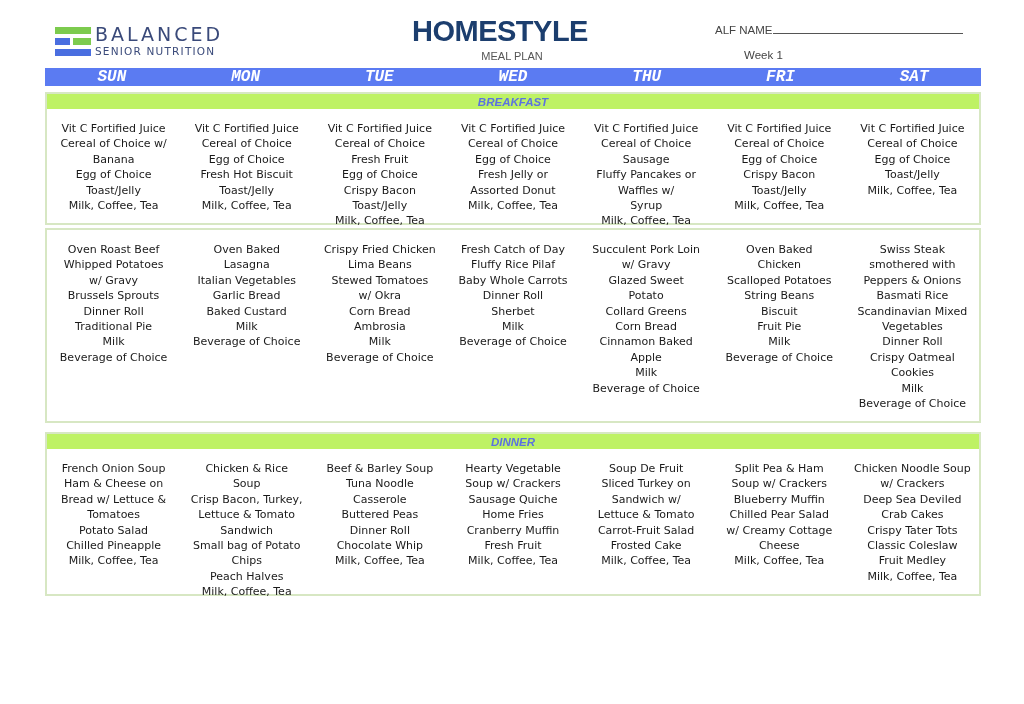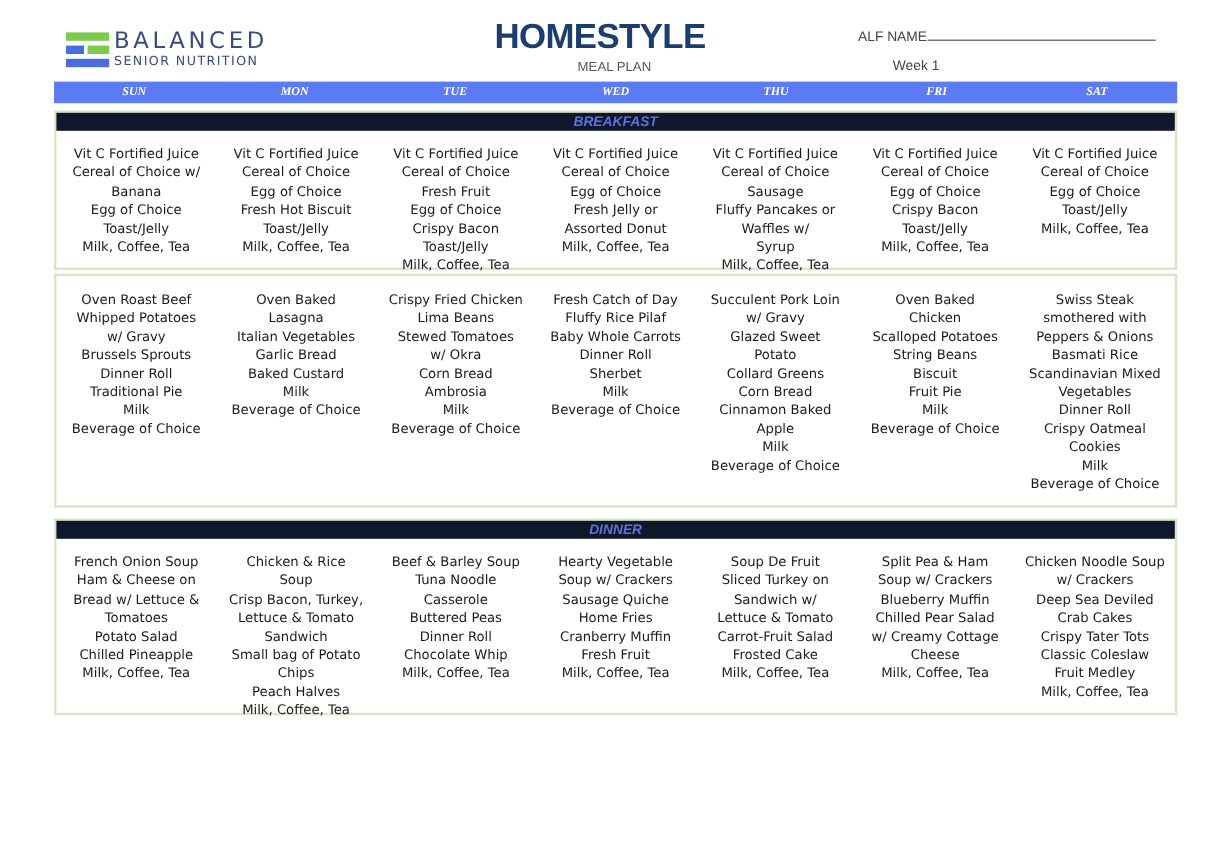--- a/index.html
+++ b/index.html
@@ -8,23 +8,23 @@
   .logo-bars { position:absolute; left:0; top:0; width:36px; height:32px; }
   .bar { position:absolute; height:7px; }
   .logo-word { position:absolute; left:40px; top:-3px; font-family:"DejaVu Sans", sans-serif; font-size:19px; letter-spacing:3px; color:#3a4a7a; font-weight:normal; }
   .logo-sub { position:absolute; left:40px; top:19px; font-family:"DejaVu Sans", sans-serif; font-size:10.5px; letter-spacing:1.2px; color:#3a4a7a; white-space:nowrap; }
   .title { position:absolute; left:412px; top:15px; width:200px; text-align:left; font-family:"Liberation Sans", sans-serif; font-weight:bold; font-size:29px; letter-spacing:-0.5px; color:#1c3e6e; }
   .subtitle { position:absolute; left:412px; top:50px; width:200px; text-align:center; font-family:"Liberation Sans", sans-serif; font-size:11px; color:#555555; }
   .alf { position:absolute; left:715px; top:23px; font-family:"Liberation Sans", sans-serif; font-size:11.5px; color:#444444; white-space:nowrap; }
   .alf .line { display:inline-block; width:190px; border-bottom:1px solid #555; height:10px; vertical-align:baseline; }
   .week { position:absolute; left:744px; top:49px; font-family:Liberation Sans, sans-serif; font-size:11.5px; color:#444444; }
   .daybar { position:absolute; left:45px; top:68px; width:936px; height:18px; background:#5b7bf2; display:flex; }
-  .daybar .day { flex:1; text-align:center; font-family:Liberation Serif, serif; font-style:italic; font-weight:bold; font-size:10px; line-height:18px; color:#ffffff; }
+  .daybar .day { flex:1; text-align:center; font-family:Liberation Mono, monospace; font-style:italic; font-weight:bold; font-size:16px; line-height:18px; color:#ffffff; }
   .section { position:absolute; left:45px; width:932px; border:2px solid #d7e7c3; background:#fff; }
-  .section .shead { height:15px; background:#0f172a; text-align:center; font-family:"Liberation Sans", sans-serif; font-style:italic; font-weight:bold; font-size:11.5px; line-height:16px; color:#5b72e0; }
+  .section .shead { height:15px; background:#bef264; text-align:center; font-family:"Liberation Sans", sans-serif; font-style:italic; font-weight:bold; font-size:11.5px; line-height:16px; color:#5b72e0; }
   .section .cols { display:flex; padding-top:12px; }
   .section .col { flex:1; text-align:center; font-family:"DejaVu Sans", sans-serif; font-size:11px; line-height:15.4px; color:#1a1a1a; }
   .col div { white-space:nowrap; }
   #breakfast { top:92px; height:129px; }
   #lunch { top:228px; height:191px; }
   #dinner { top:432px; height:160px; }
 </style>
 </head>
 <body>
 

